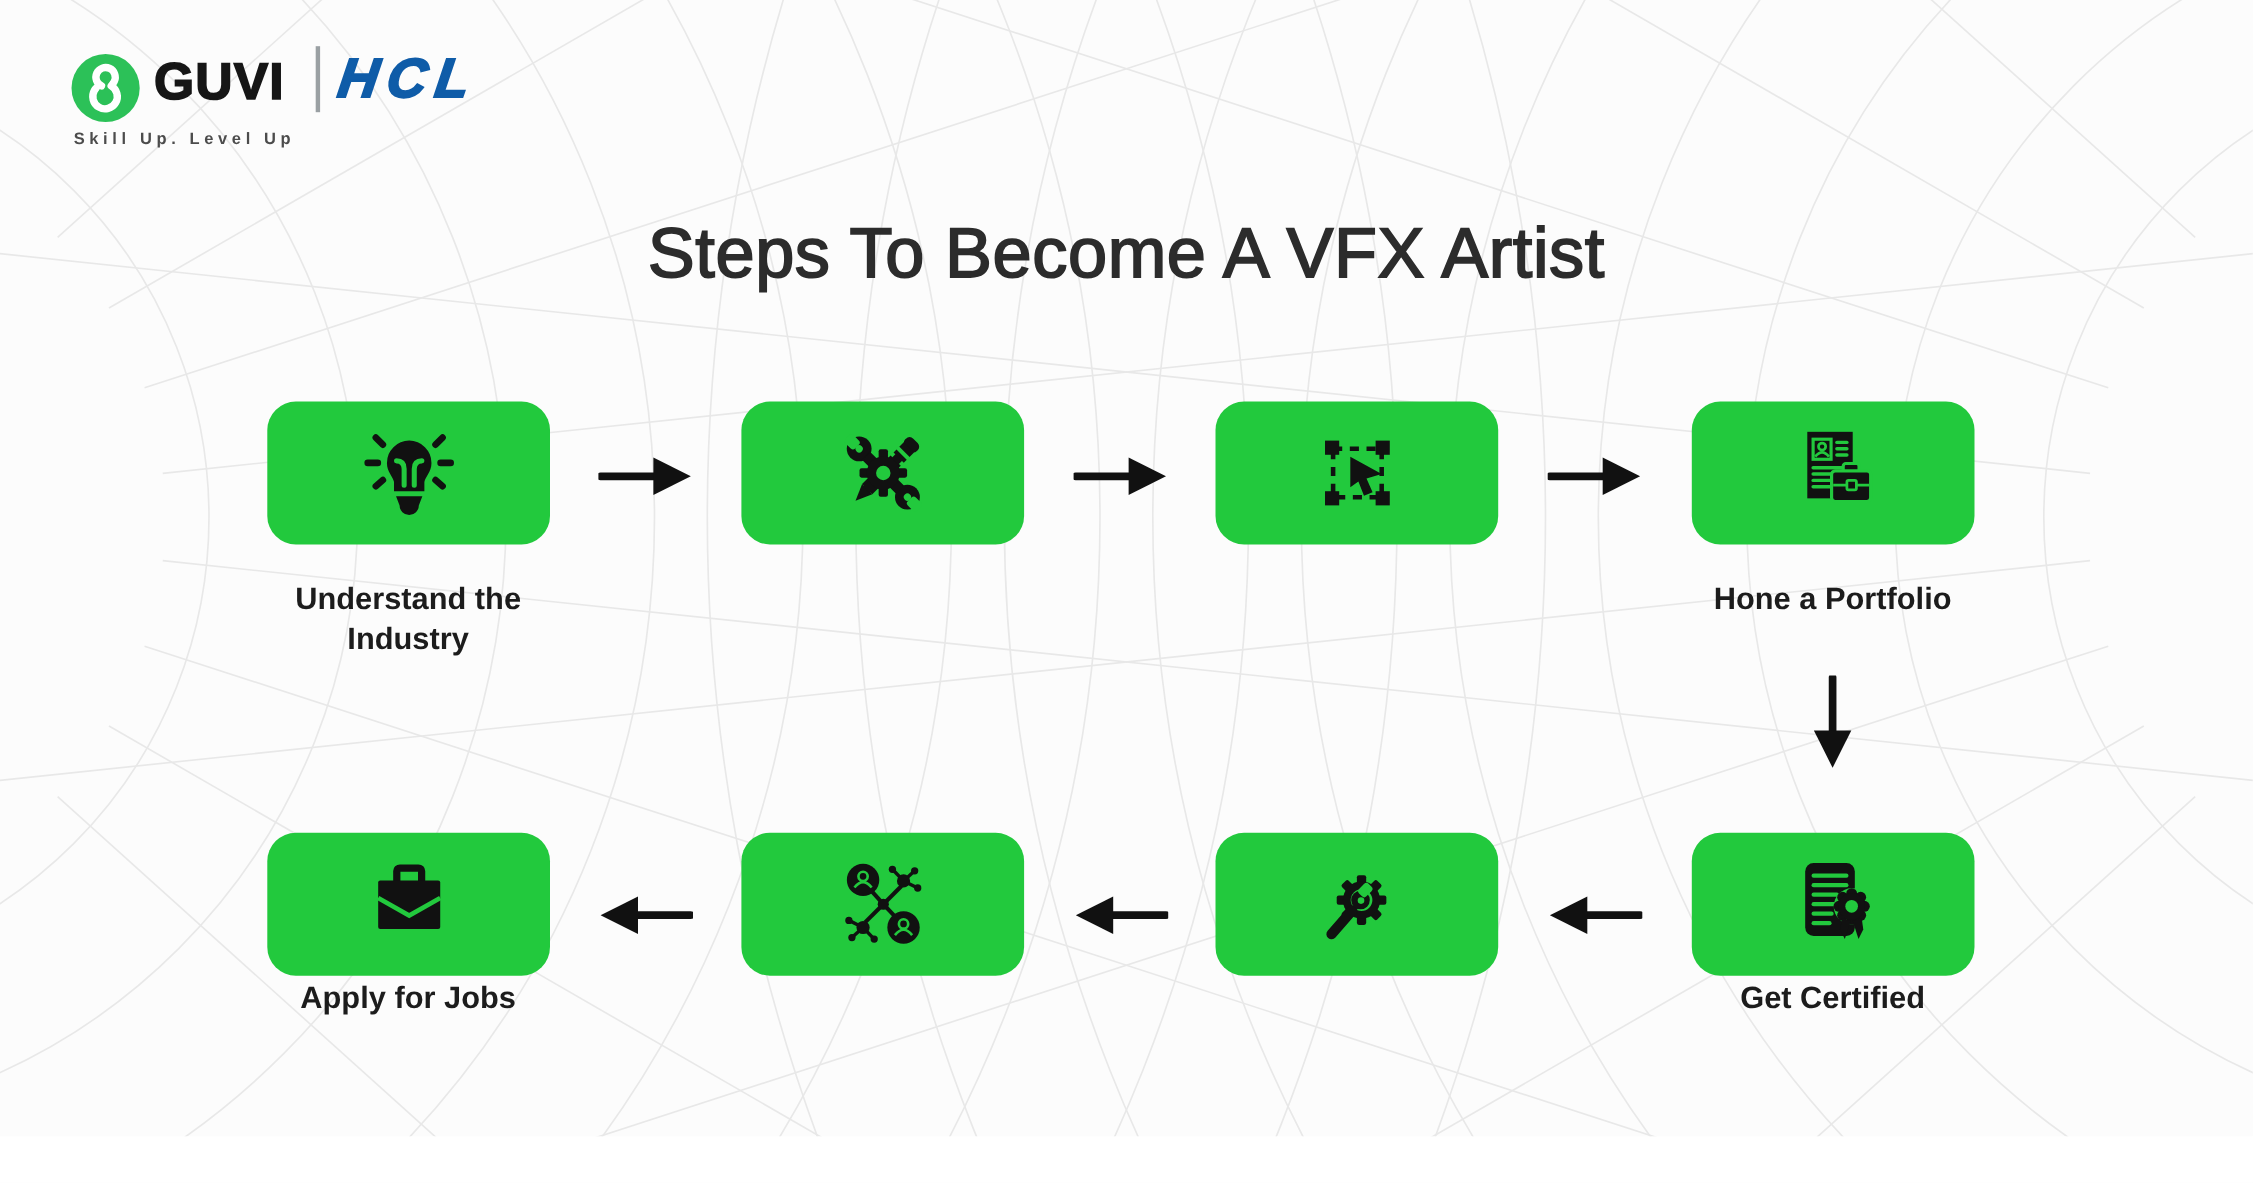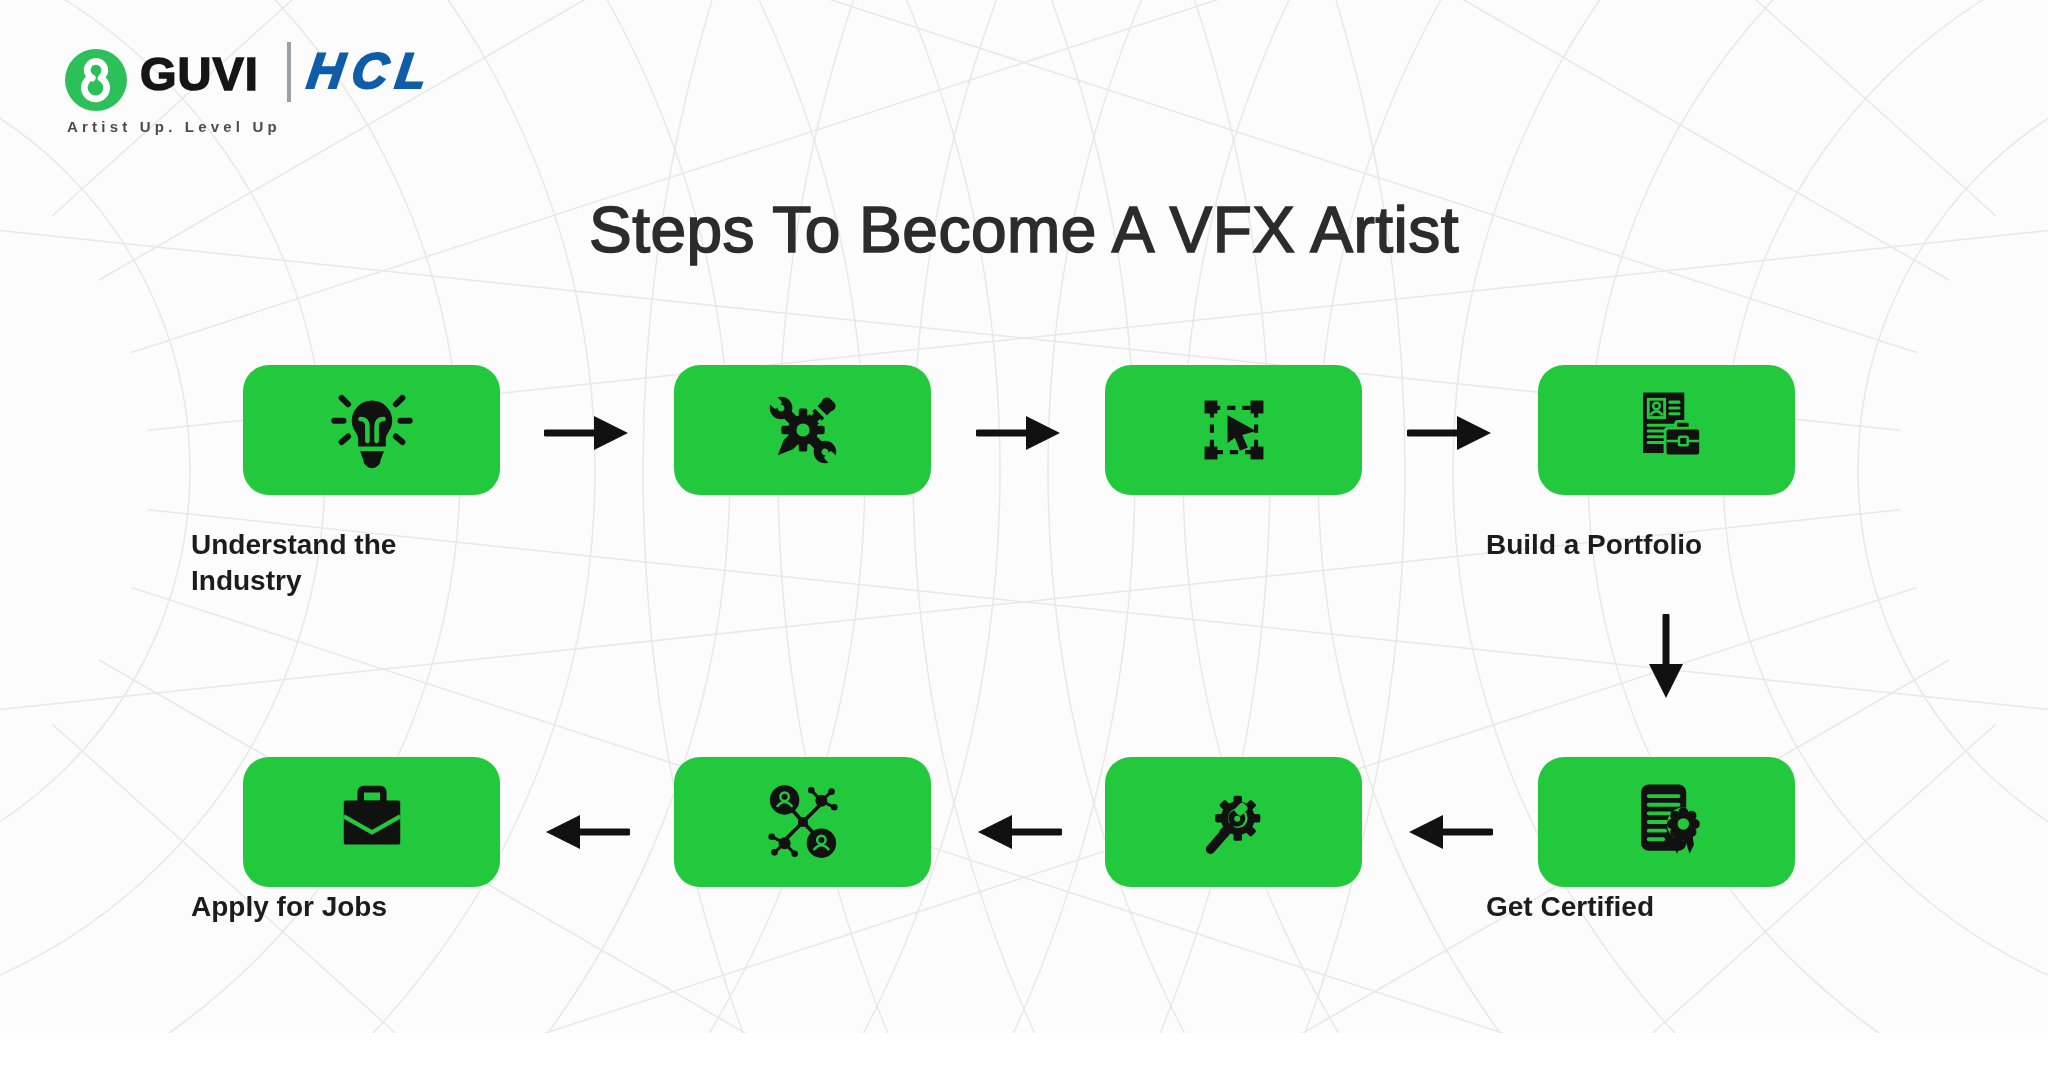--- a/index.html
+++ b/index.html
@@ -27,21 +27,21 @@
   .tagline{position:absolute;left:67px;top:118px;font-size:15px;font-weight:bold;letter-spacing:4.2px;color:var(--tagline)}
 
   .page-title{position:absolute;left:0;right:0;top:193px;text-align:center;font-size:64px;font-weight:normal;color:var(--title);-webkit-text-stroke:1.6px var(--title);letter-spacing:0.5px}
 
   
   .card{position:absolute;width:257px;height:130px;background:var(--green);border-radius:26px;display:flex;align-items:center;justify-content:center}
   .r0{top:365px}.r1{top:757px}
   .c0{left:243px}.c1{left:674px}.c2{left:1105px}.c3{left:1538px}
 
   
-  .step-label{position:absolute;width:360px;font-size:28px;line-height:36px;font-weight:bold;color:var(--label);white-space:pre-line}
+  .step-label{position:absolute;width:360px;text-align:center;font-size:28px;line-height:36px;font-weight:bold;color:var(--label);white-space:pre-line}
   .lr0{top:527px}.lr1{top:889px}
   .lc0{left:191px}.lc1{left:622px}.lc2{left:1053px}.lc3{left:1486px}
 
   
   .icon .b-f{fill:var(--ink)}
   .icon .b-s{stroke:var(--ink);fill:none}
   .icon .k-f{fill:var(--green)}
   .icon .k-s{stroke:var(--green);fill:none}
   .icon .bf-ks{fill:var(--ink);stroke:var(--green)}
 
@@ -97,21 +97,21 @@
     <svg class="icon" width="62" height="62" viewBox="0 0 60 60">
       <g fill="none" stroke="#fff" stroke-width="6.5" stroke-linecap="round">
         <circle cx="30" cy="20.5" r="8.5" stroke-dasharray="42 12" transform="rotate(115 30 20.5)"></circle>
         <circle cx="29.5" cy="37.5" r="10.8" stroke-dasharray="53 15" transform="rotate(-60 29.5 37.5)"></circle>
       </g>
     </svg>
   </div>
   <div class="brand">GUVI</div>
   <div class="logo-divider"></div>
   <div class="partner">HCL</div>
-  <div class="tagline">Artist Up. Level Up</div>
+  <div class="tagline">Skill Up. Level Up</div>
 
   <div class="page-title">Steps To Become A VFX Artist</div>
 
   <div class="card r0 c0">
     <svg class="icon" width="92" height="92" viewBox="0 0 100 100">
       <g class="b-s" stroke-width="6.5" stroke-linecap="round">
         <path d="M17 15 L24 22"></path>
           <path d="M9 40 L19 40"></path>
           <path d="M17 63 L24 57"></path>
         <path d="M83 15 L76 22"></path>
@@ -276,21 +276,21 @@
   <div class="card r1 c0">
     <svg class="icon" width="94" height="94" viewBox="0 0 100 100">
       <rect class="b-s" stroke-width="7" x="38" y="15" width="24" height="16" rx="3"></rect>
       <rect class="b-f" x="20" y="27" width="60" height="47" rx="2"></rect>
       <path class="k-s" stroke-width="4.5" d="M20 44 L50 61 L80 44"></path>
     </svg>
   </div>
 
   <div class="step-label lr0 lc0">Understand the
 Industry</div>
-  <div class="step-label lr0 lc3">Build a Portfolio</div>
+  <div class="step-label lr0 lc3">Hone a Portfolio</div>
   <div class="step-label lr1 lc3">Get Certified</div>
   <div class="step-label lr1 lc0">Apply for Jobs</div>
 
   <svg class="arrow" style="left:544px;top:414px" width="86" height="38" viewBox="0 0 86 38">
     <path class="shaft" d="M2 19 H52"></path>
       <path class="head" d="M50 2 L84 19 L50 36 Z"></path>
   </svg>
   <svg class="arrow" style="left:976px;top:414px" width="86" height="38" viewBox="0 0 86 38">
     <path class="shaft" d="M2 19 H52"></path>
       <path class="head" d="M50 2 L84 19 L50 36 Z"></path>

